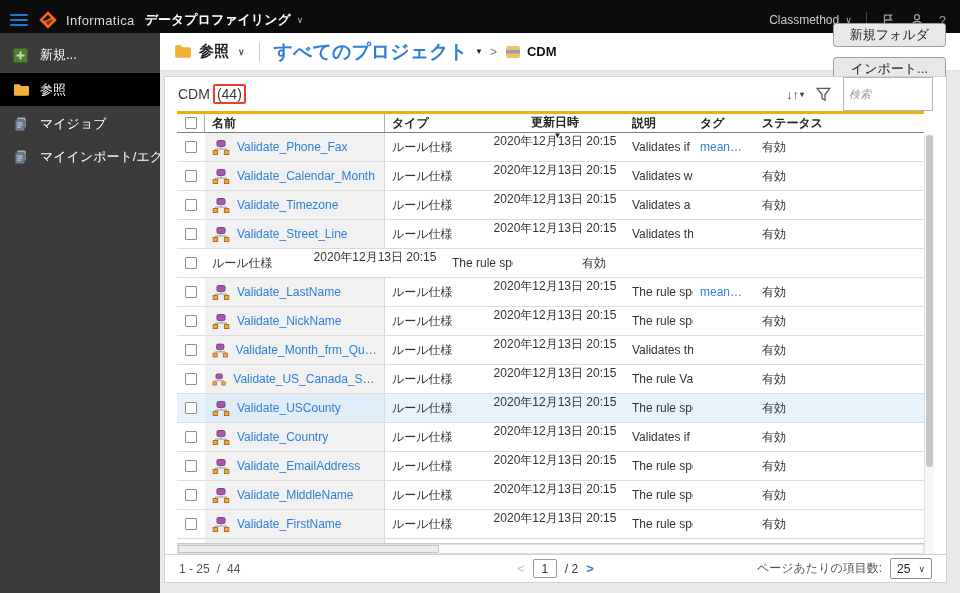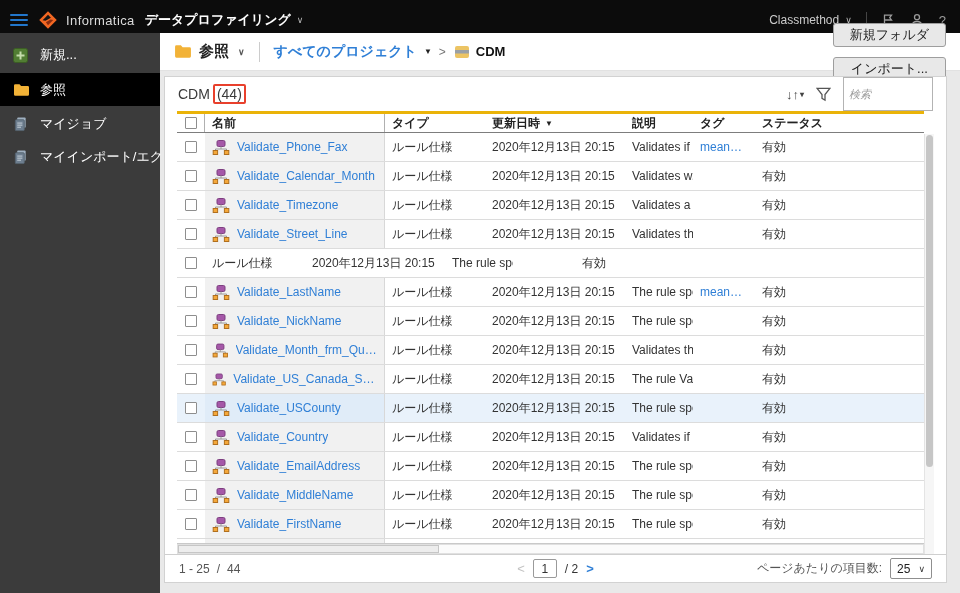--- a/index.html
+++ b/index.html
@@ -27,21 +27,21 @@
                color:#fff; font-size:13px; cursor:pointer; margin-bottom:3px; white-space:nowrap; }
   .side-item.active { background:#000; height:33px; }
   .side-item .si { width:17px; height:16px; flex:0 0 auto; display:flex; align-items:center; }
 
   
   .crumbbar { position:absolute; top:33px; left:160px; width:800px; height:38px; background:#fff;
               display:flex; align-items:center; padding:0 14px; border-bottom:1px solid #e2e2e2; }
   .crumb-section { display:flex; align-items:center; gap:7px; font-size:15px; font-weight:bold; color:#222; cursor:pointer; }
   .crumb-chev { font-size:9px; color:#555; margin-left:2px; }
   .crumb-divider { width:1px; height:20px; background:#ccc; margin:0 14px; }
-  .crumb-link { color:var(--accent_blue,#2f7fd6); font-size:14px; font-weight:bold; text-decoration:none; cursor:pointer; }
+  .crumb-link { color:var(--accent_blue,#2f7fd6); font-size:19px; font-weight:bold; text-decoration:none; cursor:pointer; }
   .crumb-caret { font-size:8px; color:#222; margin:0 7px 0 7px; cursor:pointer; }
   .crumb-sep { color:#777; font-size:12px; margin-right:8px; }
   .crumb-current { font-size:13px; font-weight:bold; color:#111; margin-left:6px; }
   .crumb-actions { margin-left:auto; display:flex; gap:10px;flex-direction:column; }
   .btn { background:#e8e8e8; border:1px solid #9e9e9e; border-radius:3px; height:24px; padding:0 16px;
          font-size:13px; color:#222; font-family:inherit; cursor:pointer; }
 
   
   .card { position:absolute; left:164px; top:76px; width:783px; height:507px; background:#fff;
           border:1px solid #d2d2d2; display:flex; flex-direction:column; }
@@ -56,21 +56,21 @@
   .search-input::placeholder { font-style:italic; color:#999; }
 
   
   .table-wrap { position:relative; margin:0 12px; }
   .thead { display:flex; height:22px; align-items:center; border-top:3px solid #eab308;
            border-bottom:1px solid #7d7d7d; font-size:12px; font-weight:bold; color:#222; margin-right:10px; }
   .hcell { padding:0 7px; display:flex; align-items:center; height:100%; }
   .c-check { width:28px; justify-content:center; }
   .c-name { width:180px; }
   .c-type { width:100px; }
-  .c-updated { width:140px; }
+  .c-updated { width:140px;flex-direction:column; }
   .c-desc { width:68px; }
   .c-tag { width:62px; }
   .c-status { flex:1; }
   .h-check, .h-name { border-right:1px solid #b0b0b0; }
   .sort-arrow { font-size:8px; margin-left:5px; color:#222; }
 
   .tbody { margin-right:10px; }
   .row { display:flex; height:29px; border-bottom:1px solid #dcdcdc; font-size:12px; color:#333; cursor:pointer; }
   .cell { padding:0 7px; display:flex; align-items:center; overflow:hidden; white-space:nowrap; }
   .row .c-check { justify-content:center; }

